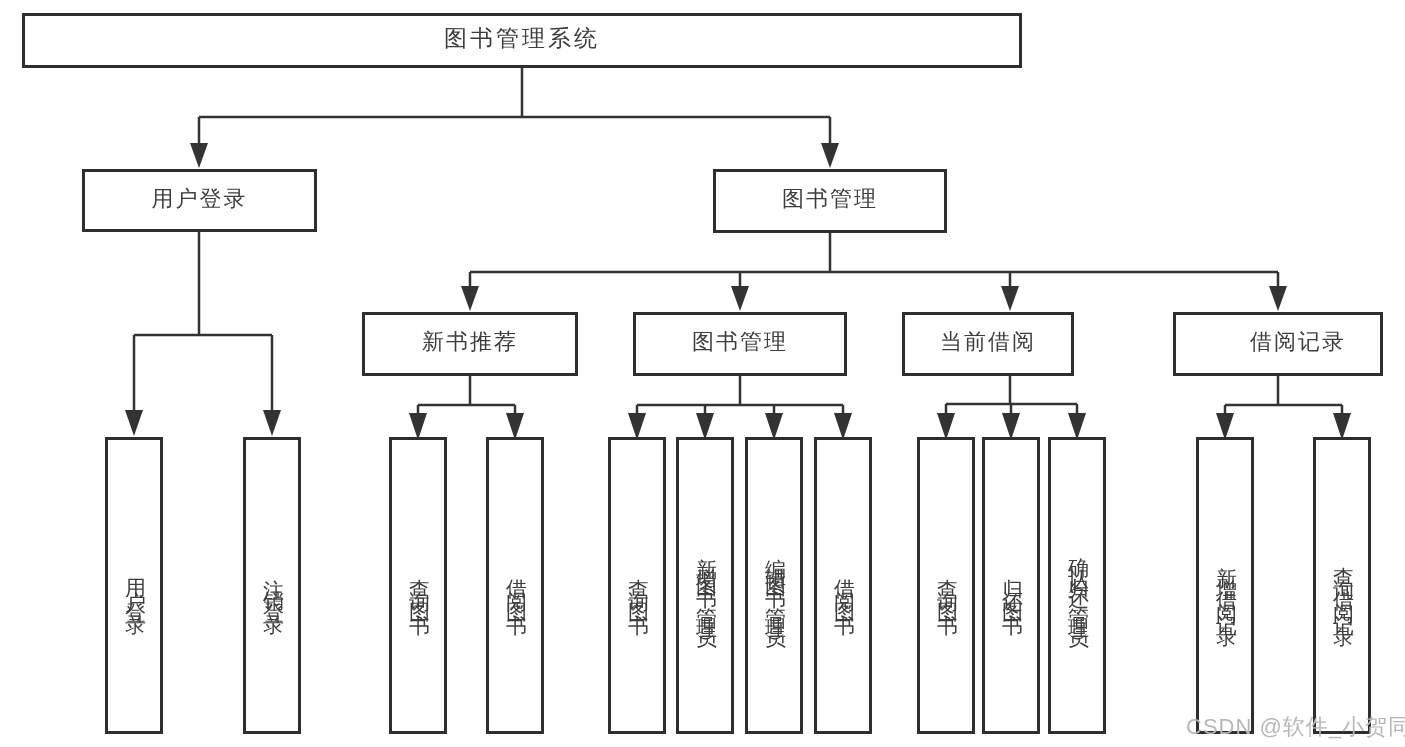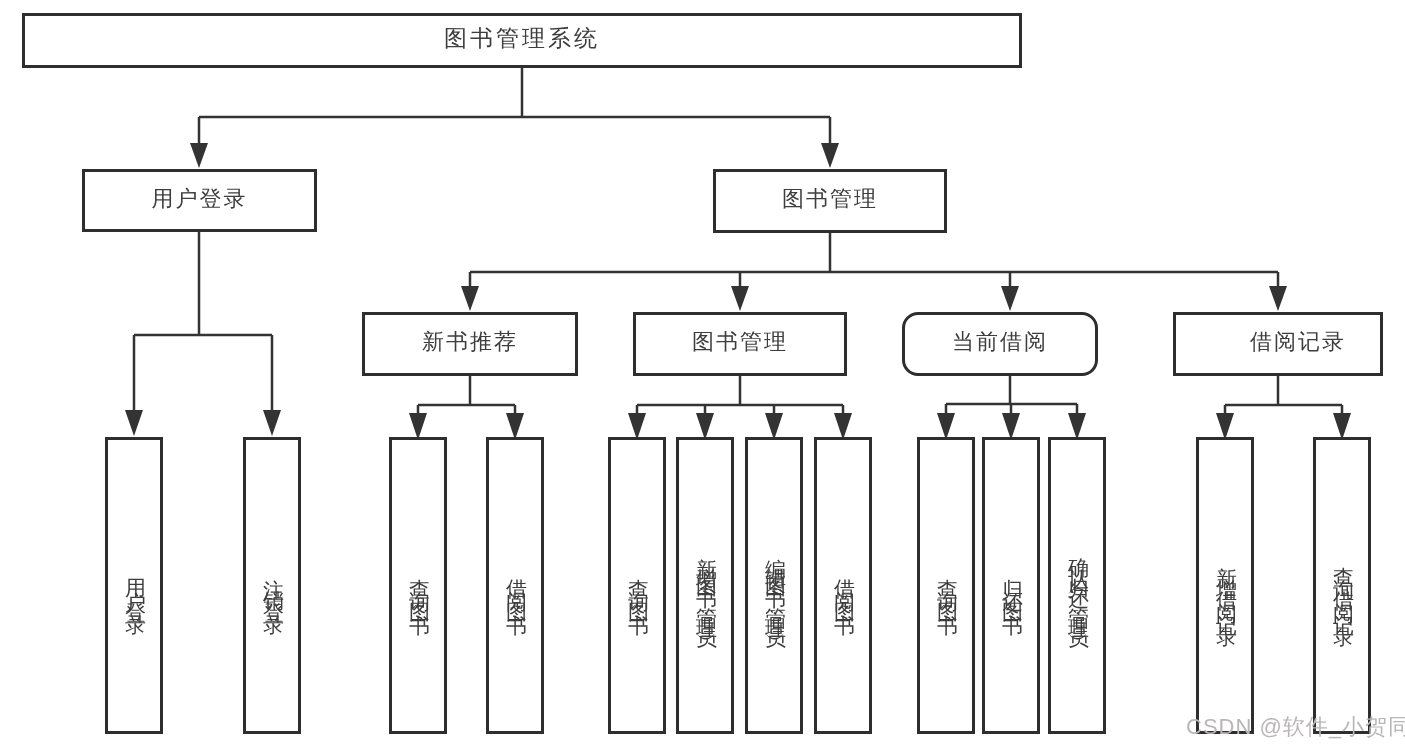--- a/index.html
+++ b/index.html
@@ -122,21 +122,21 @@
   <div class="box" style="left:713px;top:169px;width:234px;height:64px;">
     <span class="h-label">图书管理</span>
   </div>
 
   <div class="box" style="left:362px;top:312px;width:216px;height:64px;">
     <span class="h-label">新书推荐</span>
   </div>
   <div class="box" style="left:633px;top:312px;width:214px;height:64px;">
     <span class="h-label">图书管理</span>
   </div>
-  <div class="box" style="left:902px;top:312px;width:196px;height:64px;border-radius:16px;">
+  <div class="box" style="left:902px;top:312px;width:172px;height:64px;">
     <span class="h-label">当前借阅</span>
   </div>
   <div class="box" style="left:1173px;top:312px;width:210px;height:64px;padding-left:40px;">
     <span class="h-label">借阅记录</span>
   </div>
 
   <div class="box leaf" style="left:105px;top:437px;width:58px;height:297px;">
     <span>用户登录</span>
   </div>
   <div class="box leaf" style="left:243px;top:437px;width:58px;height:297px;">

